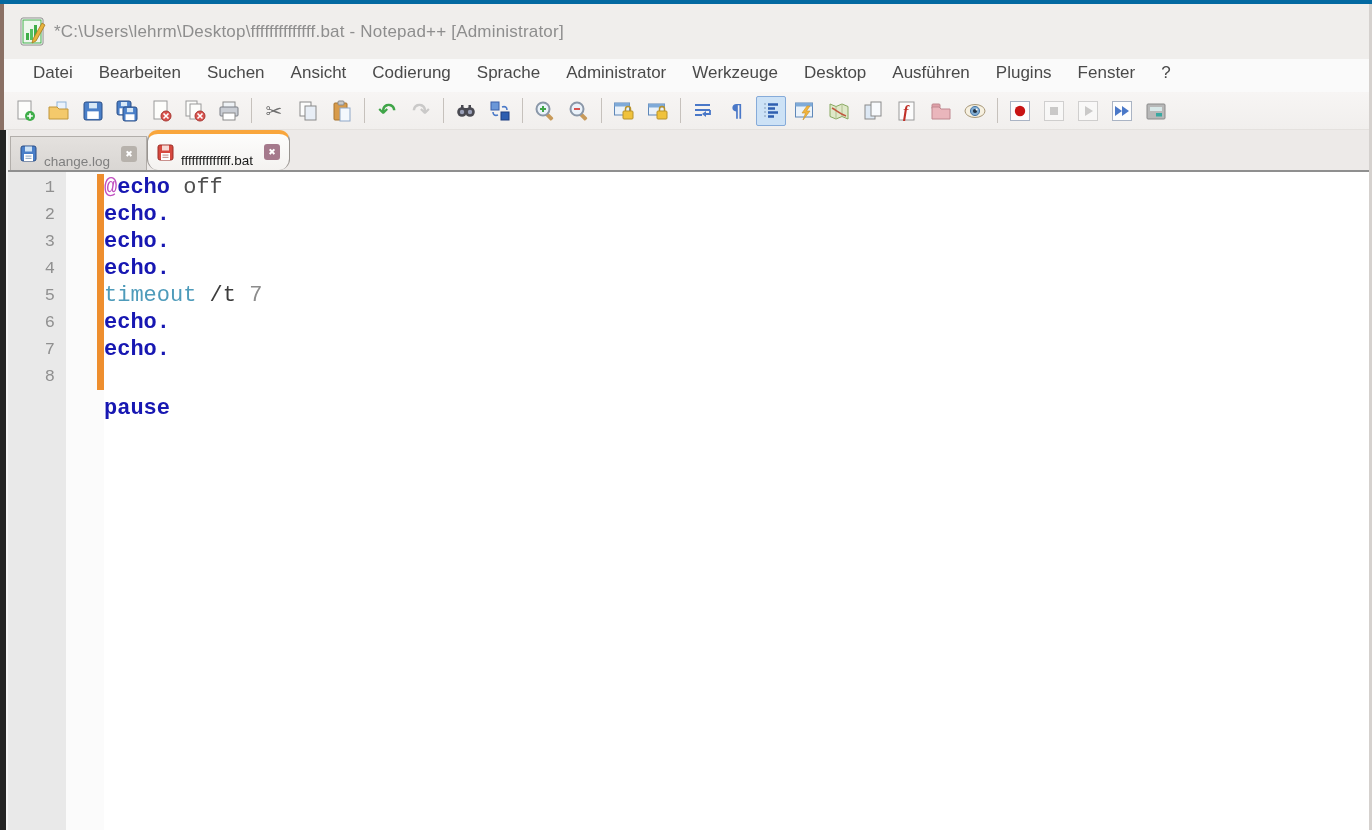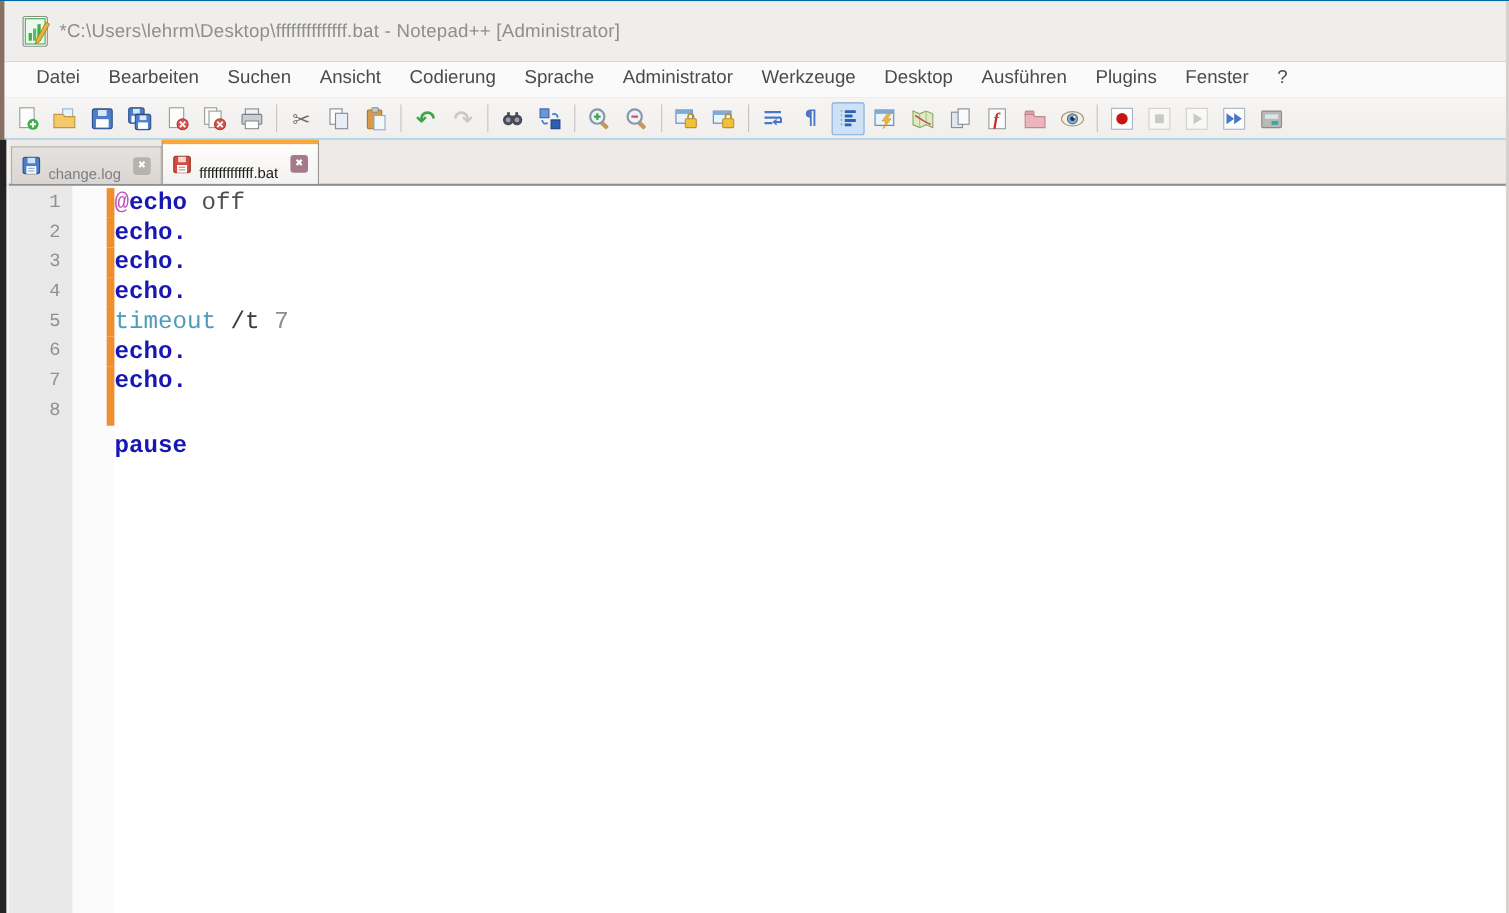--- a/index.html
+++ b/index.html
@@ -1,18 +1,18 @@
 <!DOCTYPE html>
 <html><head>
 <meta charset="utf-8">
 <style>
   * { margin:0; padding:0; box-sizing:border-box; }
   html,body { width:1372px; height:830px; overflow:hidden; }
   body { font-family:"Liberation Sans", sans-serif; background:#fff; }
-  .window { position:relative; width:1372px; height:830px; background:#0ea5e9; border-top:1px solid #0369a1; }
+  .window { position:relative; width:1372px; height:830px; background:#fca5a5; border-top:4px solid #0369a1; }
 
   
   .frame-left-top  { position:absolute; left:0; top:0;   width:4px; height:126px; background:#8a7064; z-index:50; }
   .frame-left-main { position:absolute; left:0; top:126px; width:6px; bottom:0; background:#232323; z-index:50; }
   .frame-left-hl   { position:absolute; left:6px; top:126px; width:2px; bottom:0; background:#f4f4f4; z-index:50; }
   .frame-right     { position:absolute; right:0; top:0; width:3px; height:100%; background:#d5d1ce; z-index:50; }
 
   
   .titlebar { position:absolute; left:0; top:0; width:100%; height:55px; background:#f0eeec; display:flex; align-items:center; padding-left:20px; }
   .app-icon { width:26px; height:30px; margin-right:8px; flex:0 0 auto; }
@@ -28,21 +28,21 @@
   .tbtn svg { width:24px; height:24px; display:block; }
   .tbtn .gly { font-family:"DejaVu Sans", sans-serif; font-size:19px; line-height:24px; font-weight:bold; }
   .tbtn.pressed { background:#cde2f6; border-color:#86abd9; }
   .tbtn.disabled { filter:grayscale(1); opacity:.55; }
   .tsep { width:1px; height:25px; background:#c6c1bc; margin:0 5px; }
 
   
   .tabbar { position:absolute; left:0; top:126px; width:100%; height:42px; background:#edeae8; border-bottom:2px solid #8f8f8f; display:flex; align-items:flex-end; padding-left:10px; }
   .tab { display:flex; align-items:center; gap:7px; padding:0 9px; height:34px; border:1px solid #b2aeaa; border-bottom:none; background:linear-gradient(#e4e1de,#d9d6d3); cursor:default; }
   .tab .tab-label { font-size:13.5px; font-weight:normal; color:#7f7f7f; white-space:nowrap;margin-top:16px; }
-  .tab.active { height:40px; background:linear-gradient(#fdfdfc,#f4f2f0); border-top:4px solid #f9a63c; border-color:#989490; border-top-color:#f9a63c; }
+  .tab.active { height:40px; background:linear-gradient(#fdfdfc,#f4f2f0); border-top:4px solid #f9a63c; border-color:#989490; border-top-color:#f9a63c;border-radius:11px; }
   .tab.active .tab-label { color:#1a1a1a; }
   .tab-floppy { width:17px; height:17px; flex:0 0 auto; }
   .tab-close { width:16px; height:16px; border-radius:3px; background:#b7b2ac; color:#fff; font-size:9px; line-height:16px; text-align:center; font-family:"DejaVu Sans",sans-serif; margin-left:4px; }
   .tab.active .tab-close { background:#a5798c; }
 
   
   .editor { position:absolute; left:0; top:168px; width:100%; bottom:0; background:#ffffff; font-family:"Liberation Mono","DejaVu Sans Mono",monospace; }
   .gutter-strip { position:absolute; left:7px; top:0; width:59px; height:100%; background:#e9e9e9; }
   .margin-strip { position:absolute; left:66px; top:0; width:38px; height:100%; background:#fbfbfb; }
   .code-rows { position:absolute; left:0; top:2px; width:100%; }

